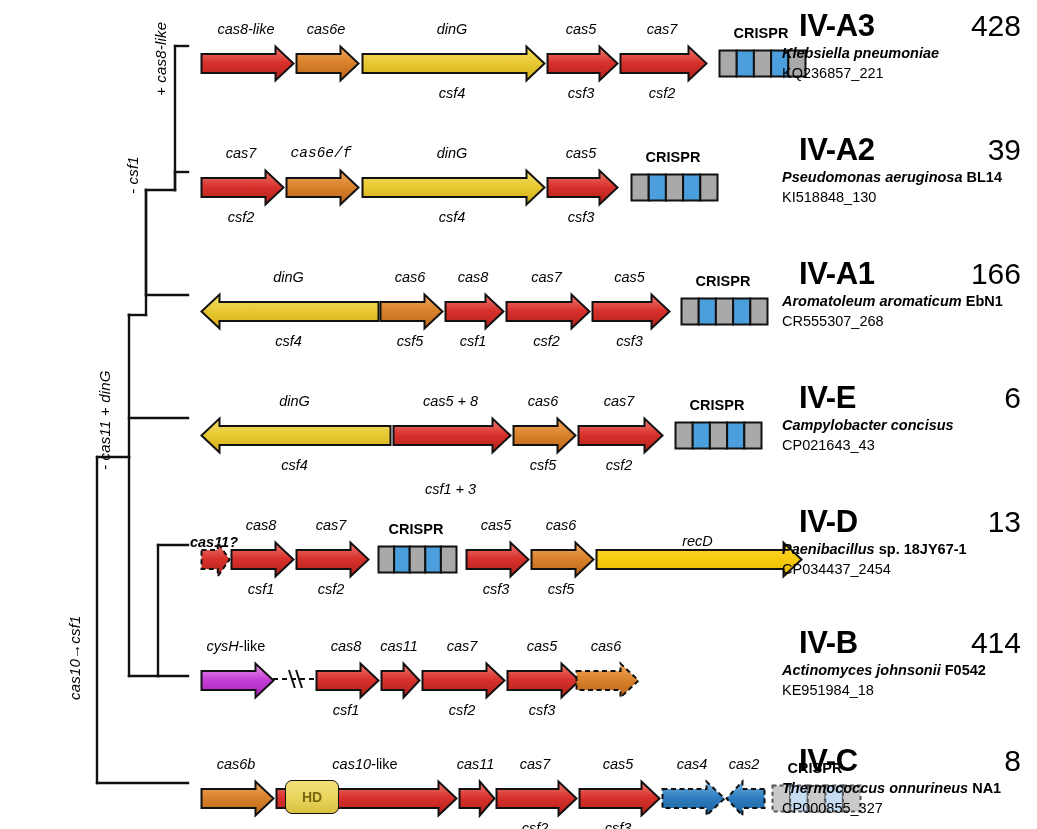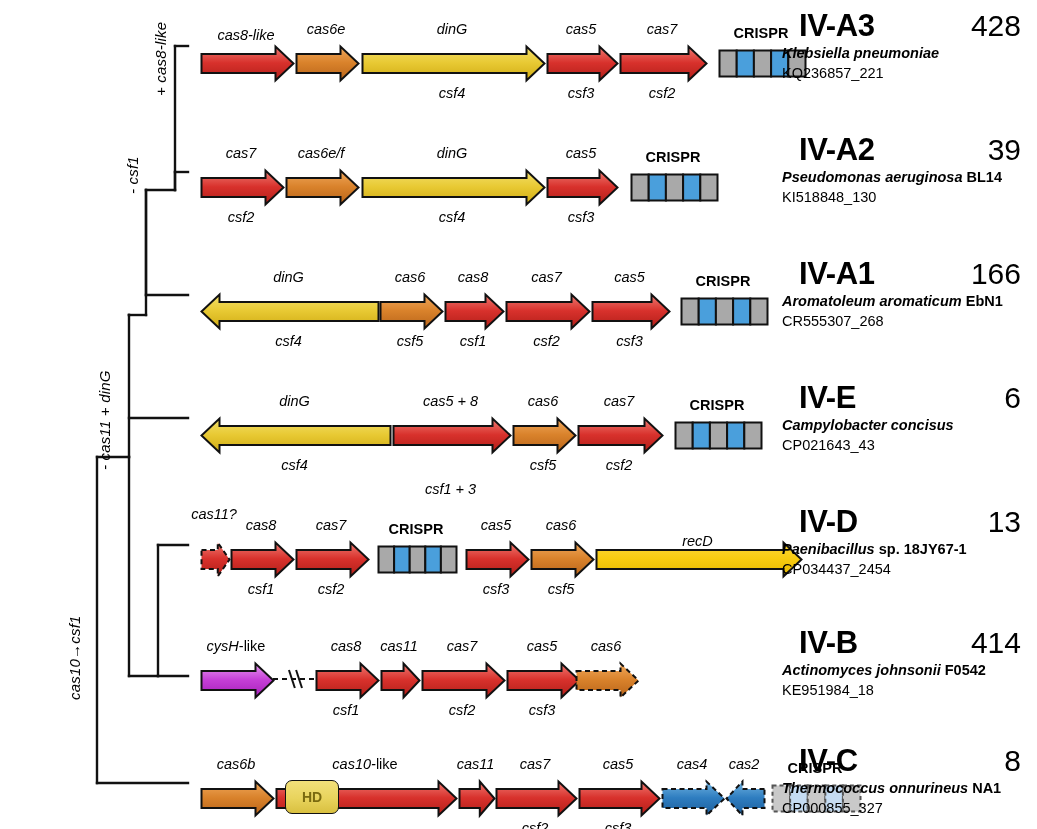--- a/index.html
+++ b/index.html
@@ -84,21 +84,21 @@
   </svg>
 
   <div class="tree-label" style="left:152px;top:96px;transform:rotate(-90deg);">+ cas8-like</div>
   <div class="tree-label" style="left:124px;top:194px;transform:rotate(-90deg);">- csf1</div>
   <div class="tree-label" style="left:96px;top:470px;transform:rotate(-90deg);">- cas11 + dinG</div>
   <div class="tree-label" style="left:66px;top:700px;transform:rotate(-90deg);">cas10→csf1</div>
 
   <div id="rows">
       <div class="row" style="top: 0px;">
         <div class="locus" style="left: 185px;">
-          <div class="gl top" style="left: -15px; top: 27px; width: 152px;">cas8-like</div>
+          <div class="gl top" style="left: -15px; top: 21px; width: 152px;">cas8-like</div>
           <div class="gene" style="left: 15px; top: 45px;">
             <svg width="95" height="37" viewBox="-1.5 -1.5 95 37">
     <defs>
                 <linearGradient id="g_red_0_0" x1="0" y1="0" x2="0" y2="1">
       <stop offset="0%" stop-color="#ef7a72"></stop>
       <stop offset="48%" stop-color="#d8312c"></stop>
       <stop offset="100%" stop-color="#b21f19"></stop>
     </linearGradient>
               </defs>
     <path d="M0,7.48 L74,7.48 L74,0 L92,17 L74,34 L74,26.52 L0,26.52 Z" fill="url(#g_red_0_0)" stroke="#111111" stroke-width="2" stroke-linejoin="miter"></path>
@@ -186,21 +186,21 @@
     <defs>
                 <linearGradient id="g_red_1_0" x1="0" y1="0" x2="0" y2="1">
       <stop offset="0%" stop-color="#ef7a72"></stop>
       <stop offset="48%" stop-color="#d8312c"></stop>
       <stop offset="100%" stop-color="#b21f19"></stop>
     </linearGradient>
               </defs>
     <path d="M0,7.48 L64,7.48 L64,0 L82,17 L64,34 L64,26.52 L0,26.52 Z" fill="url(#g_red_1_0)" stroke="#111111" stroke-width="2" stroke-linejoin="miter"></path>
   </svg>
           </div>
-          <div class="gl top" style="left: 70px; top: 21px; width: 132px;">cas6e/f</div>
+          <div class="gl top" style="left: 70px; top: 21px; width: 132px; font-family: Liberation Mono, monospace;">cas6e/f</div>
           <div class="gene" style="left: 100px; top: 45px;">
             <svg width="75" height="37" viewBox="-1.5 -1.5 75 37">
     <defs>
                 <linearGradient id="g_orange_1_1" x1="0" y1="0" x2="0" y2="1">
       <stop offset="0%" stop-color="#f0a85c"></stop>
       <stop offset="48%" stop-color="#d9822b"></stop>
       <stop offset="100%" stop-color="#b9651a"></stop>
     </linearGradient>
               </defs>
     <path d="M0,7.48 L54,7.48 L54,0 L72,17 L54,34 L54,26.52 L0,26.52 Z" fill="url(#g_orange_1_1)" stroke="#111111" stroke-width="2" stroke-linejoin="miter"></path>
@@ -413,21 +413,21 @@
         </div>
         <div class="rt" style="left: 781px; top: 8px; width: 250px;">
           <div class="name">IV-E</div>
           <div class="count" style="left: 0px; width: 240px;">6</div>
           <div class="org">Campylobacter concisus</div>
           <div class="acc">CP021643_43</div>
         </div>
       </div>
       <div class="row" style="top: 496px;">
         <div class="locus" style="left: 185px;">
-          <div class="gl top" style="left: -15px; top: 10px; width: 88px;">cas11?</div>
+          <div class="gl top" style="left: -15px; top: 38px; width: 88px; font-weight: bold;">cas11?</div>
           <div class="gene" style="left: 15px; top: 45px;">
             <svg width="31" height="37" viewBox="-1.5 -1.5 31 37">
     <defs>
                 <linearGradient id="g_red_4_0" x1="0" y1="0" x2="0" y2="1">
       <stop offset="0%" stop-color="#ef7a72"></stop>
       <stop offset="48%" stop-color="#d8312c"></stop>
       <stop offset="100%" stop-color="#b21f19"></stop>
     </linearGradient>
               </defs>
     <path d="M0,7.48 L16.240000000000002,7.48 L16.240000000000002,0 L28,17 L16.240000000000002,34 L16.240000000000002,26.52 L0,26.52 Z" fill="url(#g_red_4_0)" stroke="#111111" stroke-width="2" stroke-dasharray="5,3.5" stroke-linejoin="miter"></path>

